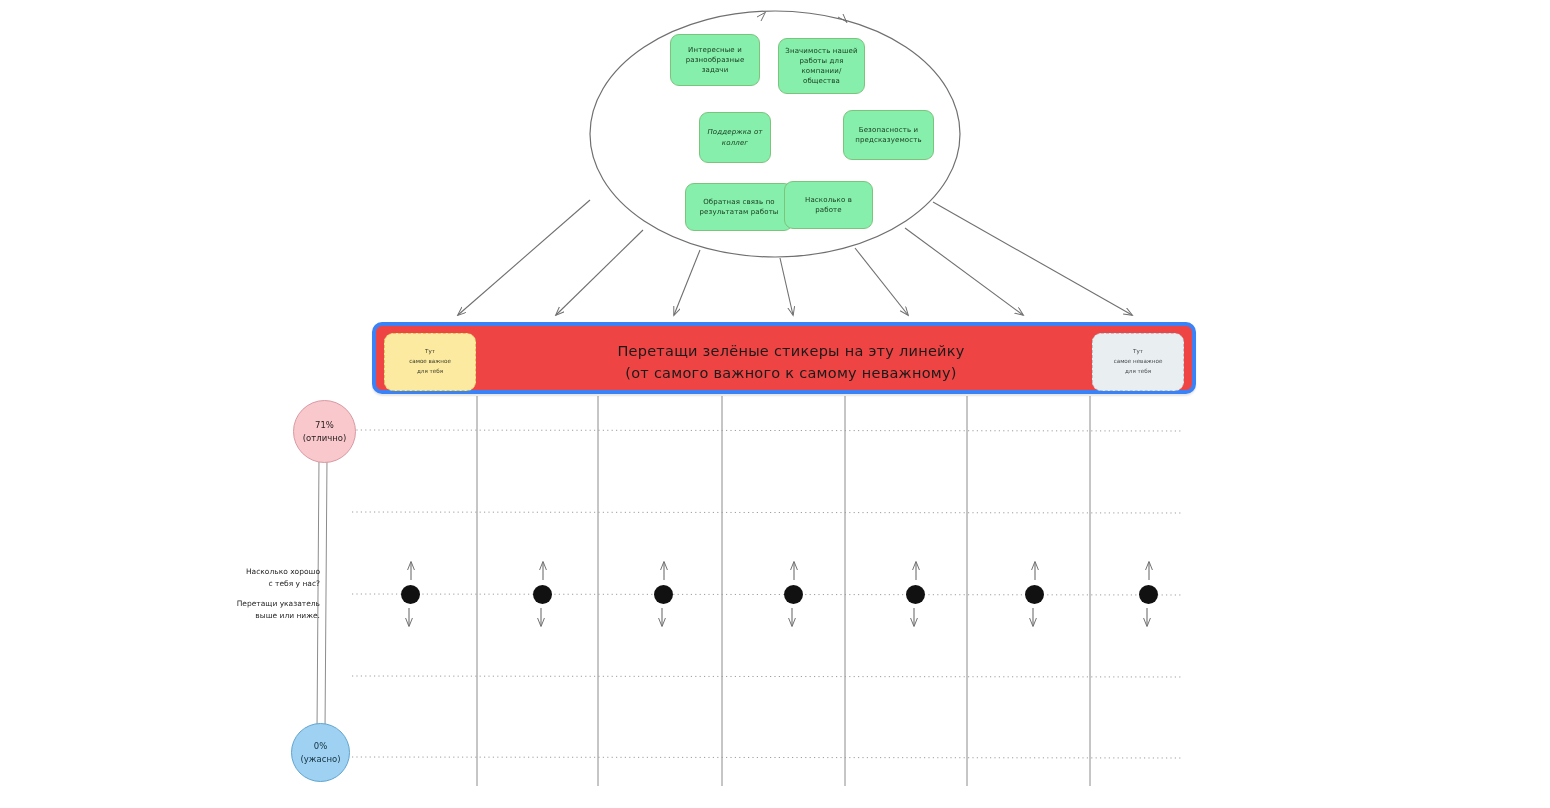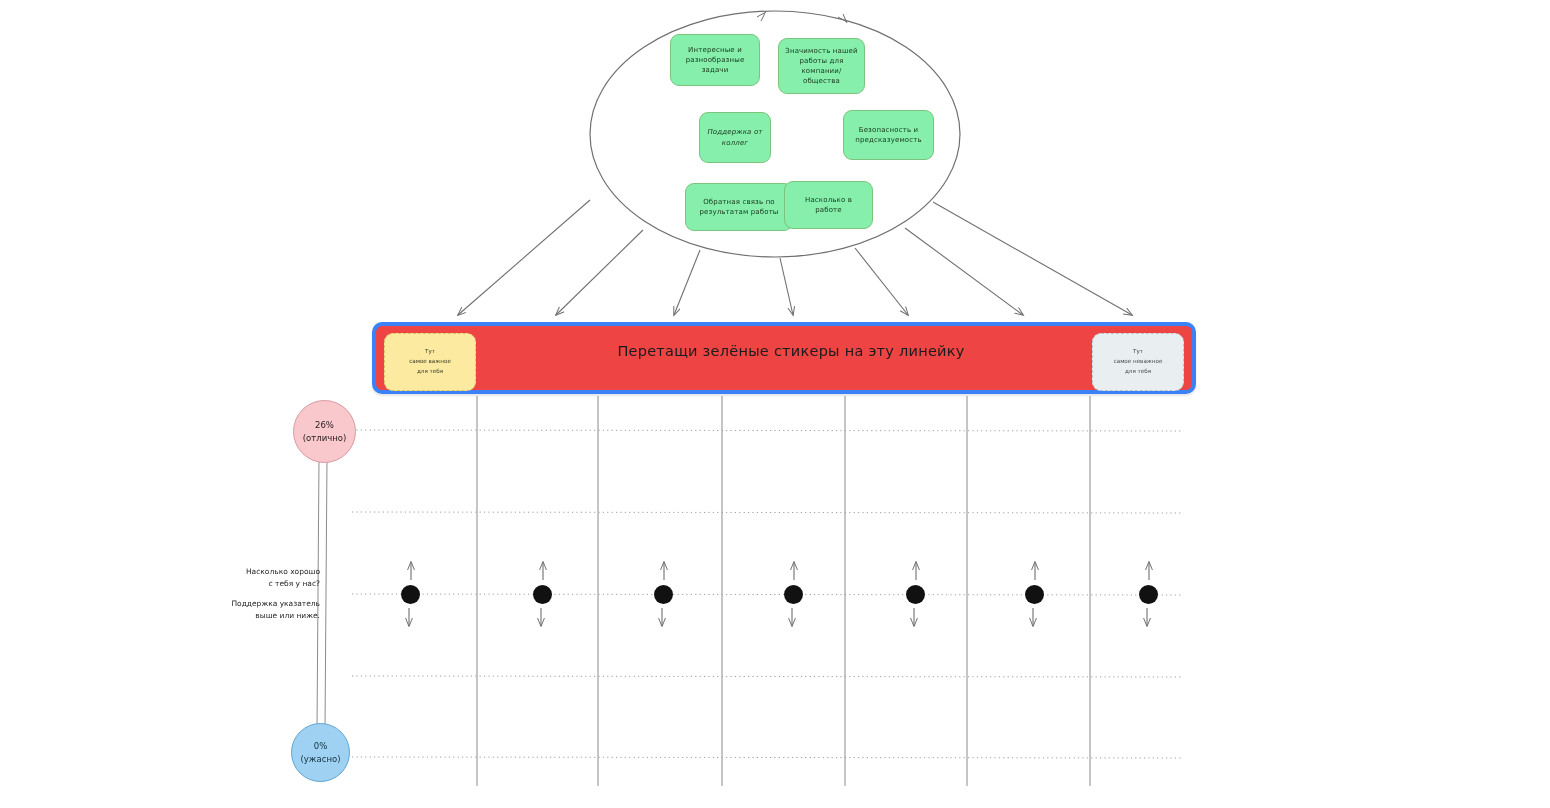--- a/index.html
+++ b/index.html
@@ -257,50 +257,51 @@
     <div class="edge-sticker left">
       <span>
         <span>Тут</span><br>
         <span>самое важное</span><br>
         <span>для тебя</span>
       </span>
     </div>
 
     <div class="ruler-title">
       <div>Перетащи зелёные стикеры на эту линейку</div>
+      <div>(от самого важного к самому неважному)</div>
     </div>
 
     <div class="edge-sticker right">
       <span>
         <span>Тут</span><br>
         <span>самое неважное</span><br>
         <span>для тебя</span>
       </span>
     </div>
   </div>
 
   <div class="scale-circle top">
     <span>
-      <span>26%</span><br>
+      <span>71%</span><br>
       <span>(отлично)</span>
     </span>
   </div>
 
   <div class="scale-circle bottom">
     <span>
       <span>0%</span><br>
       <span>(ужасно)</span>
     </span>
   </div>
 
   <div class="instructions">
     <div>Насколько хорошо</div>
     <div>с тебя у нас?</div>
     <div class="gap"></div>
-    <div>Поддержка указатель</div>
+    <div>Перетащи указатель</div>
     <div>выше или ниже.</div>
   </div>
 
   <div class="marker" style="left:410px; top:594px;">
     <div class="dot"></div>
   </div>
   <div class="marker" style="left:542px; top:594px;">
     <div class="dot"></div>
   </div>
   <div class="marker" style="left:663px; top:594px;">

